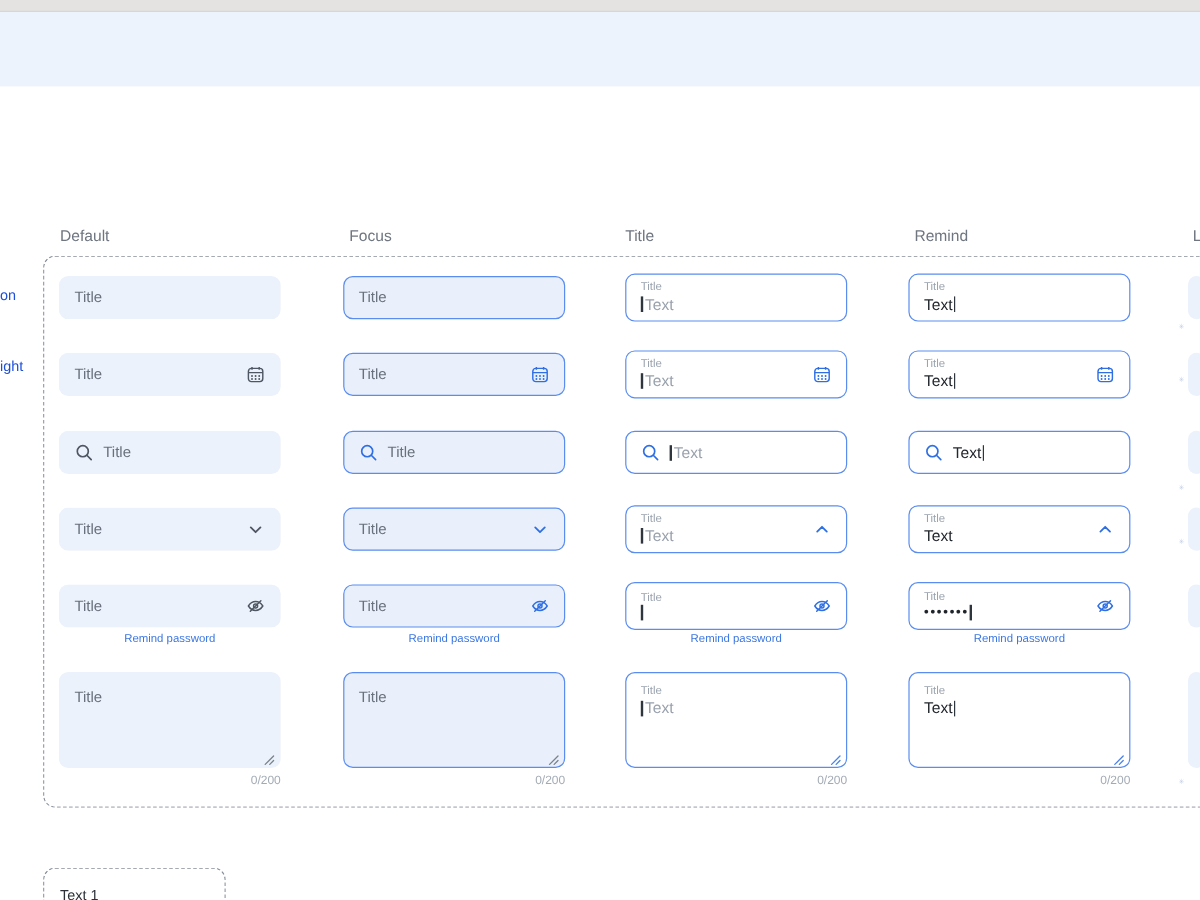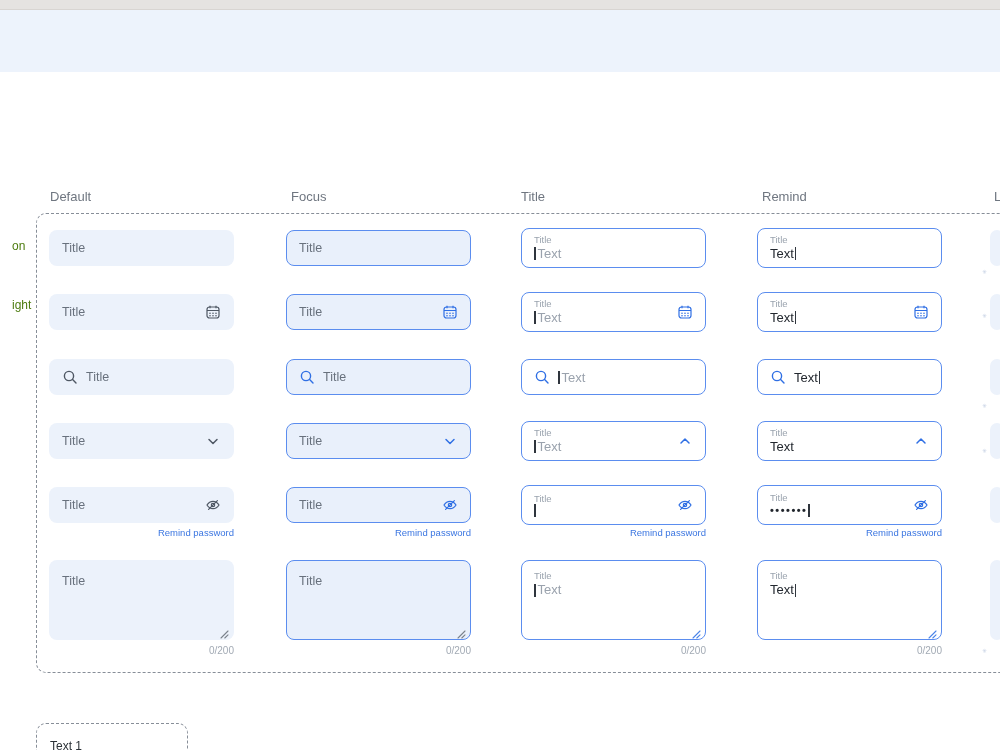--- a/index.html
+++ b/index.html
@@ -1,21 +1,21 @@
 <!DOCTYPE html>
 <html><head>
 <meta charset="utf-8">
 <style>
   html,body{margin:0;padding:0;background:#fff;}
   .canvas{position:relative;width:1000px;height:750px;overflow:hidden;background:#ffffff;
           font-family:"Liberation Sans",sans-serif;}
   .topstrip{position:absolute;left:0;top:0;width:1000px;height:9px;background:#e5e3e1;border-bottom:1px solid #d8d5d2;}
   .band{position:absolute;left:0;top:10px;width:1000px;height:62px;background:#edf3fc;}
   .colhead{position:absolute;font-size:13px;color:#6f7680;}
-  .edgelabel{position:absolute;left:12px;font-size:12px;color:#4d7c0f;}
+  .edgelabel{position:absolute;left:0;font-size:12px;color:#1d4ed8;}
   .frame{position:absolute;left:36px;top:213px;width:1000px;height:460px;border:1.5px dashed #878e98;border-radius:10px;box-sizing:border-box;}
   .bottombox{position:absolute;left:36px;top:723px;width:152px;height:62px;border:1.5px dashed #878e98;border-radius:10px;box-sizing:border-box;}
   .bottombox .bl{position:absolute;left:13px;top:15px;font-size:12px;color:#2b3137;}
 
   .field{position:absolute;width:185px;height:36px;border-radius:8px;box-sizing:border-box;
          display:flex;align-items:center;padding:0 12px;gap:8px;background:#ecf2fb;border:1px solid transparent;}
   .s-hover{background:#e9f0fb;border:1.5px solid #5b8def;}
   .open{background:#ffffff;border:1.5px solid #5b8def;height:40px;}
   .area{height:80px;align-items:flex-start;padding-top:13px;}
   .open.area{padding-top:9px;}
@@ -28,21 +28,21 @@
   .typed{color:#23282f;}
   .dots{color:#1f242b;font-size:11px;letter-spacing:1.5px;font-weight:bold;}
   .caret{display:inline-block;width:1.5px;height:13px;background:#2f353d;}
   .caret.l{margin-right:2px;} .caret.r{margin-left:1px;}
 
   .icon{display:inline-flex;width:16px;height:16px;color:#4e5763;flex:none;}
   .icon svg{width:16px;height:16px;}
   .ic-right{margin-left:auto;}
   .s-hover .icon,.open .icon{color:#2f6fe4;}
 
-  .remind{position:absolute;width:185px;text-align:right;font-size:9.5px;color:#3b76e1;}
+  .remind{position:absolute;width:185px;text-align:center;font-size:9.5px;color:#3b76e1;}
   .counter{position:absolute;width:185px;text-align:right;font-size:10px;color:#a2aab4;}
   .rs{position:absolute;right:4px;bottom:4px;width:10px;height:10px;color:#7a828c;}
   .open .rs{color:#4a84e8;}
   .rs svg{width:10px;height:10px;}
 
   .sliver{position:absolute;left:990px;width:14px;background:#ecf2fb;border-radius:8px;}
   .mark{position:absolute;left:982px;font-size:6px;color:#c3cfe3;}
 </style>
 </head>
 <body>

